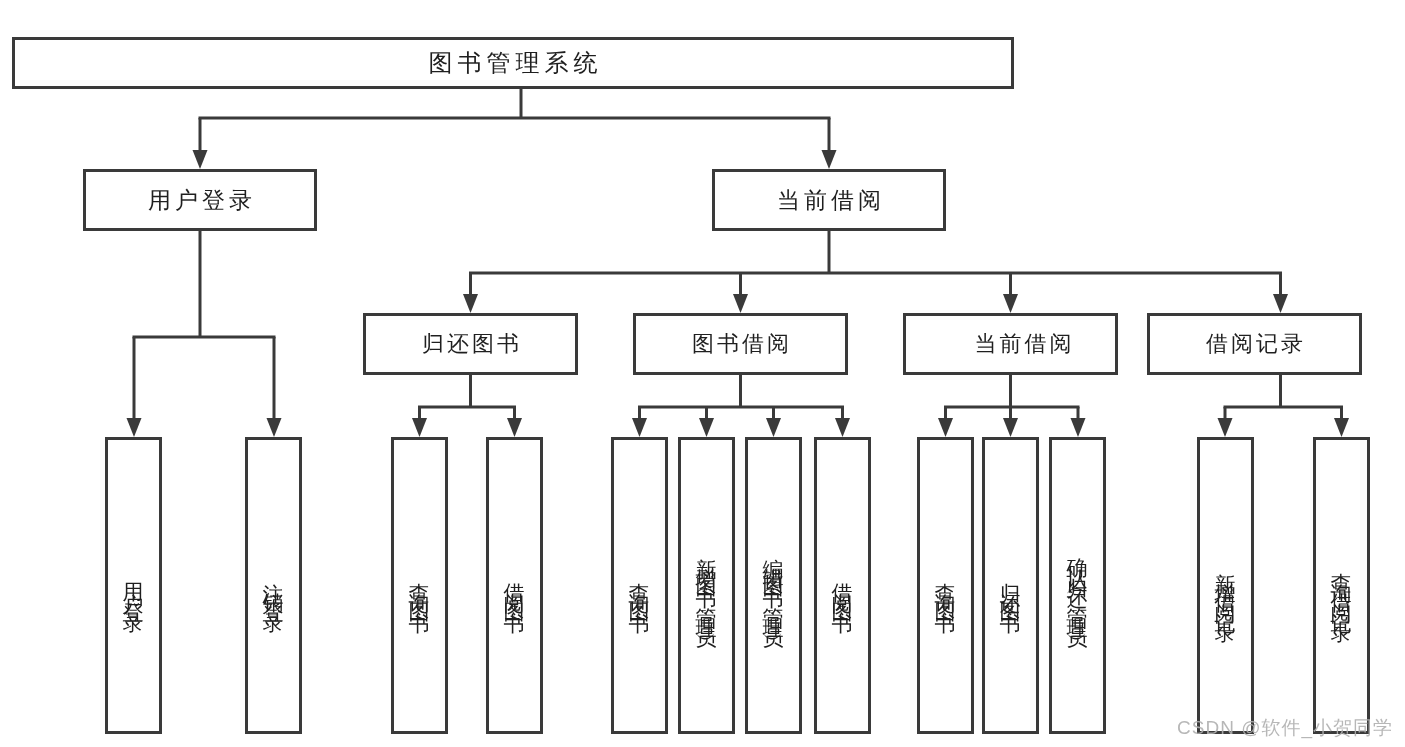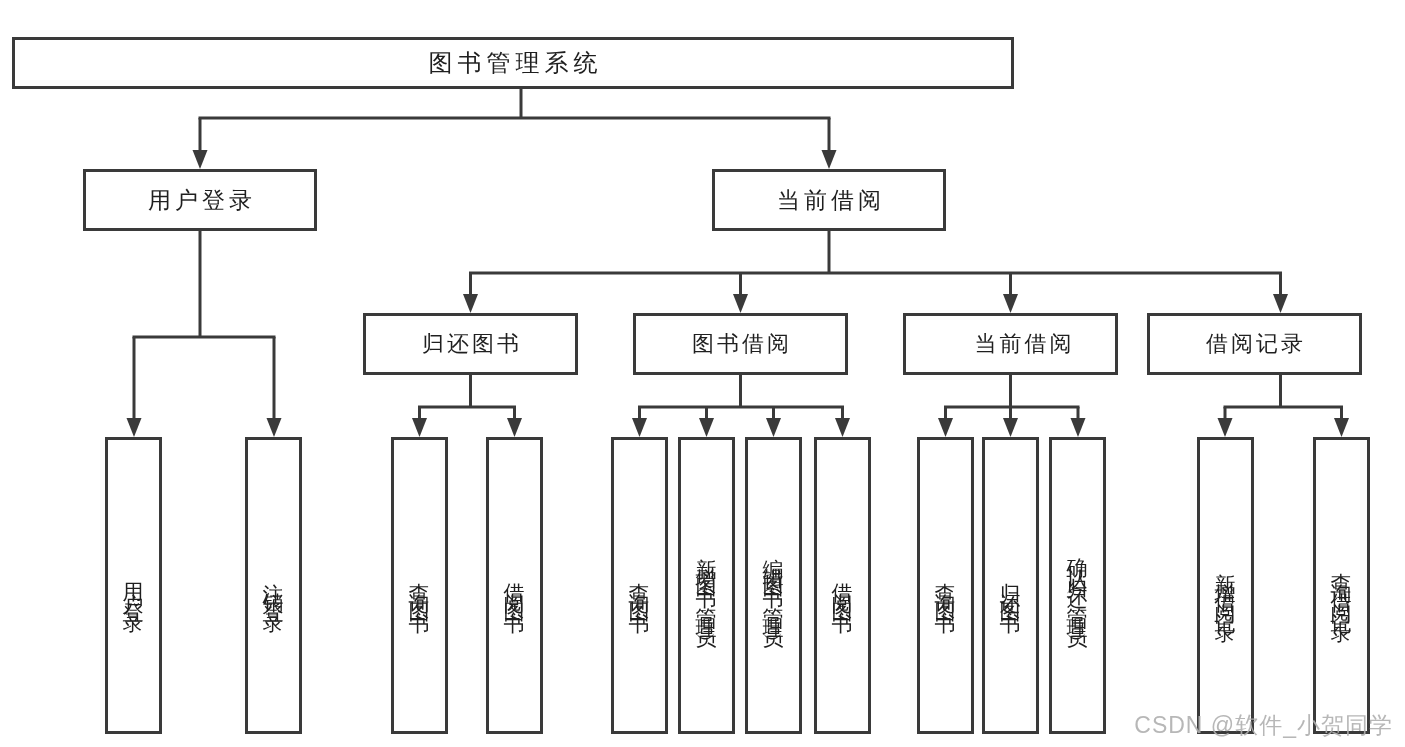--- a/index.html
+++ b/index.html
@@ -29,21 +29,21 @@
     font-size:21px;letter-spacing:10px;line-height:1;
   }
   .lf1{left:105px;}  .lf2{left:245px;}
   .lf3{left:391px;}  .lf4{left:486px;}
   .lf5{left:611px;}  .lf6{left:678px;}
   .lf7{left:745px;}  .lf8{left:814px;}
   .lf9{left:917px;}  .lf10{left:982px;} .lf11{left:1049px;}
   .lf12{left:1197px;} .lf13{left:1313px;}
   .watermark{
     position:absolute;right:12px;bottom:6px;z-index:3;
-    font-size:23px;color:#b0b0b0;letter-spacing:1px;opacity:.9;
+    font-size:19px;color:#b0b0b0;letter-spacing:1px;opacity:.9;
   }
 </style>
 </head>
 <body>
 
 <div class="stage">
 
   <svg class="wires" width="1405" height="747">
       <line x1="521" y1="69" x2="521" y2="118" stroke="#3a3a3a" stroke-width="3"></line>
       <line x1="198.5" y1="118" x2="830.5" y2="118" stroke="#3a3a3a" stroke-width="3"></line>

